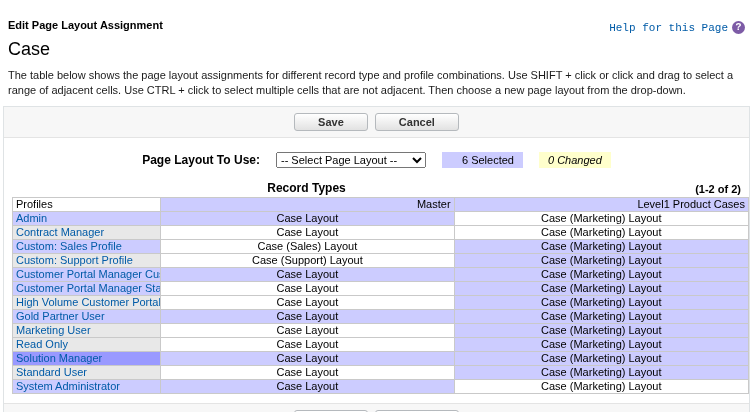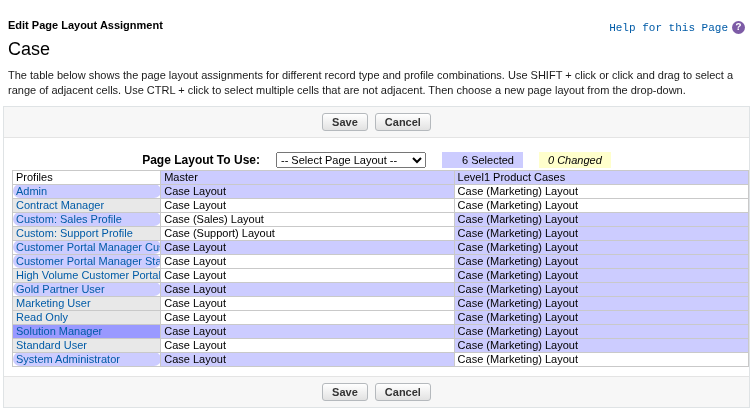--- a/index.html
+++ b/index.html
@@ -16,45 +16,45 @@
     background:var(--helpbg,#7d5ba6);color:#fff;font-size:10px;font-weight:bold;
     text-align:center;line-height:13px;cursor:pointer;}
   .desc{padding:8px 8px 6px 8px;line-height:1.35;color:#1a1a1a;}
   .box{margin:2px 3px 0 3px;border:1px solid #dfe3e5;background:#ffffff;}
   .bar{background:#f7f7f7;text-align:center;padding:6px 0;}
   .bar.topbar{border-bottom:1px solid #e4e4e4;}
   .bar.bottombar{border-top:1px solid #e4e4e4;margin-top:9px;}
   .btn{
     font-family:inherit;font-size:11px;font-weight:bold;color:#333;
     background:linear-gradient(#ffffff,#e2e2e2);border:1px solid #b5b9bd;border-radius:3px;
-    padding:2px 9px;margin:0 2px;cursor:pointer;
+    padding:2px 23px;margin:0 2px;cursor:pointer;
   }
   .picker{display:flex;justify-content:center;align-items:center;gap:16px;margin:14px 0 0 0;}
   .plabel{font-weight:bold;font-size:12px;}
   .picker select{font-family:inherit;font-size:11px;width:150px;}
   .badge{padding:2px 9px;font-size:11px;}
   .badge.selcount{background:var(--sel,#ccccff);padding-left:20px;}
   .badge.chgcount{background:var(--chg,#ffffcc);font-style:italic;}
   .caption{display:flex;align-items:flex-end;margin:13px 8px 0 8px;}
   .caption .spacer{width:148px;}
   .caption .rtypes{width:293px;text-align:center;font-weight:bold;font-size:12px;}
   .caption .range{flex:1;text-align:right;font-weight:bold;font-size:11px;}
   table.grid{border-collapse:collapse;margin:2px 8px 0 8px;width:737px;table-layout:fixed;}
   table.grid th,table.grid td{
     border:1px solid #c9c9c9;font-size:11px;font-weight:normal;
     height:13px;line-height:13px;padding:0 3px;overflow:hidden;white-space:nowrap;
   }
   th.pcolhead{background:#ffffff;border:1px solid #ffffff;border-right:1px solid #c9c9c9;
     border-bottom:1px solid #c9c9c9;text-align:left;font-weight:bold;font-size:12px;}
-  th.colhead{background:var(--sel,#ccccff);text-align:left;font-weight:bold;cursor:pointer;}
+  th.colhead{background:var(--sel,#ccccff);text-align:right;font-weight:bold;cursor:pointer;}
   th.pcell{background:var(--pcell,#e8e8e8);text-align:left;cursor:pointer;}
-  th.pcell.sel{background:var(--sel,#ccccff);border-radius:7px;}
+  th.pcell.sel{background:var(--sel,#ccccff);}
   th.pcell.active{background:var(--active,#9999ff);}
   th.pcell a{color:var(--link,#015ba7);text-decoration:none;}
-  td.cell{background:#ffffff;cursor:pointer;margin-top:20px;}
+  td.cell{background:#ffffff;text-align:center;cursor:pointer;margin-top:20px;}
   td.cell.sel{background:var(--sel,#ccccff);}
 </style>
 </head>
 <body>
 
 <div class="top">
   <div>
     <div class="ptype">Edit Page Layout Assignment</div>
     <div class="ptitle">Case</div>
   </div>
@@ -75,20 +75,25 @@
 
   <div class="picker">
     <span class="plabel">Page Layout To Use:</span>
     <select>
       <option>-- Select Page Layout --</option>
     </select>
     <span class="badge selcount">6 Selected</span>
     <span class="badge chgcount">0 Changed</span>
   </div>
 
+  <div class="caption">
+    <div class="spacer"></div>
+    <div class="rtypes">Record Types</div>
+    <div class="range">(1-2 of 2)</div>
+  </div>
 
   <table class="grid">
     <colgroup>
         <col style="width:148px">
         <col style="width:293px">
         <col style="width:294px">
       </colgroup>
     <thead>
       <tr>
         <th class="pcolhead">Profiles</th>

